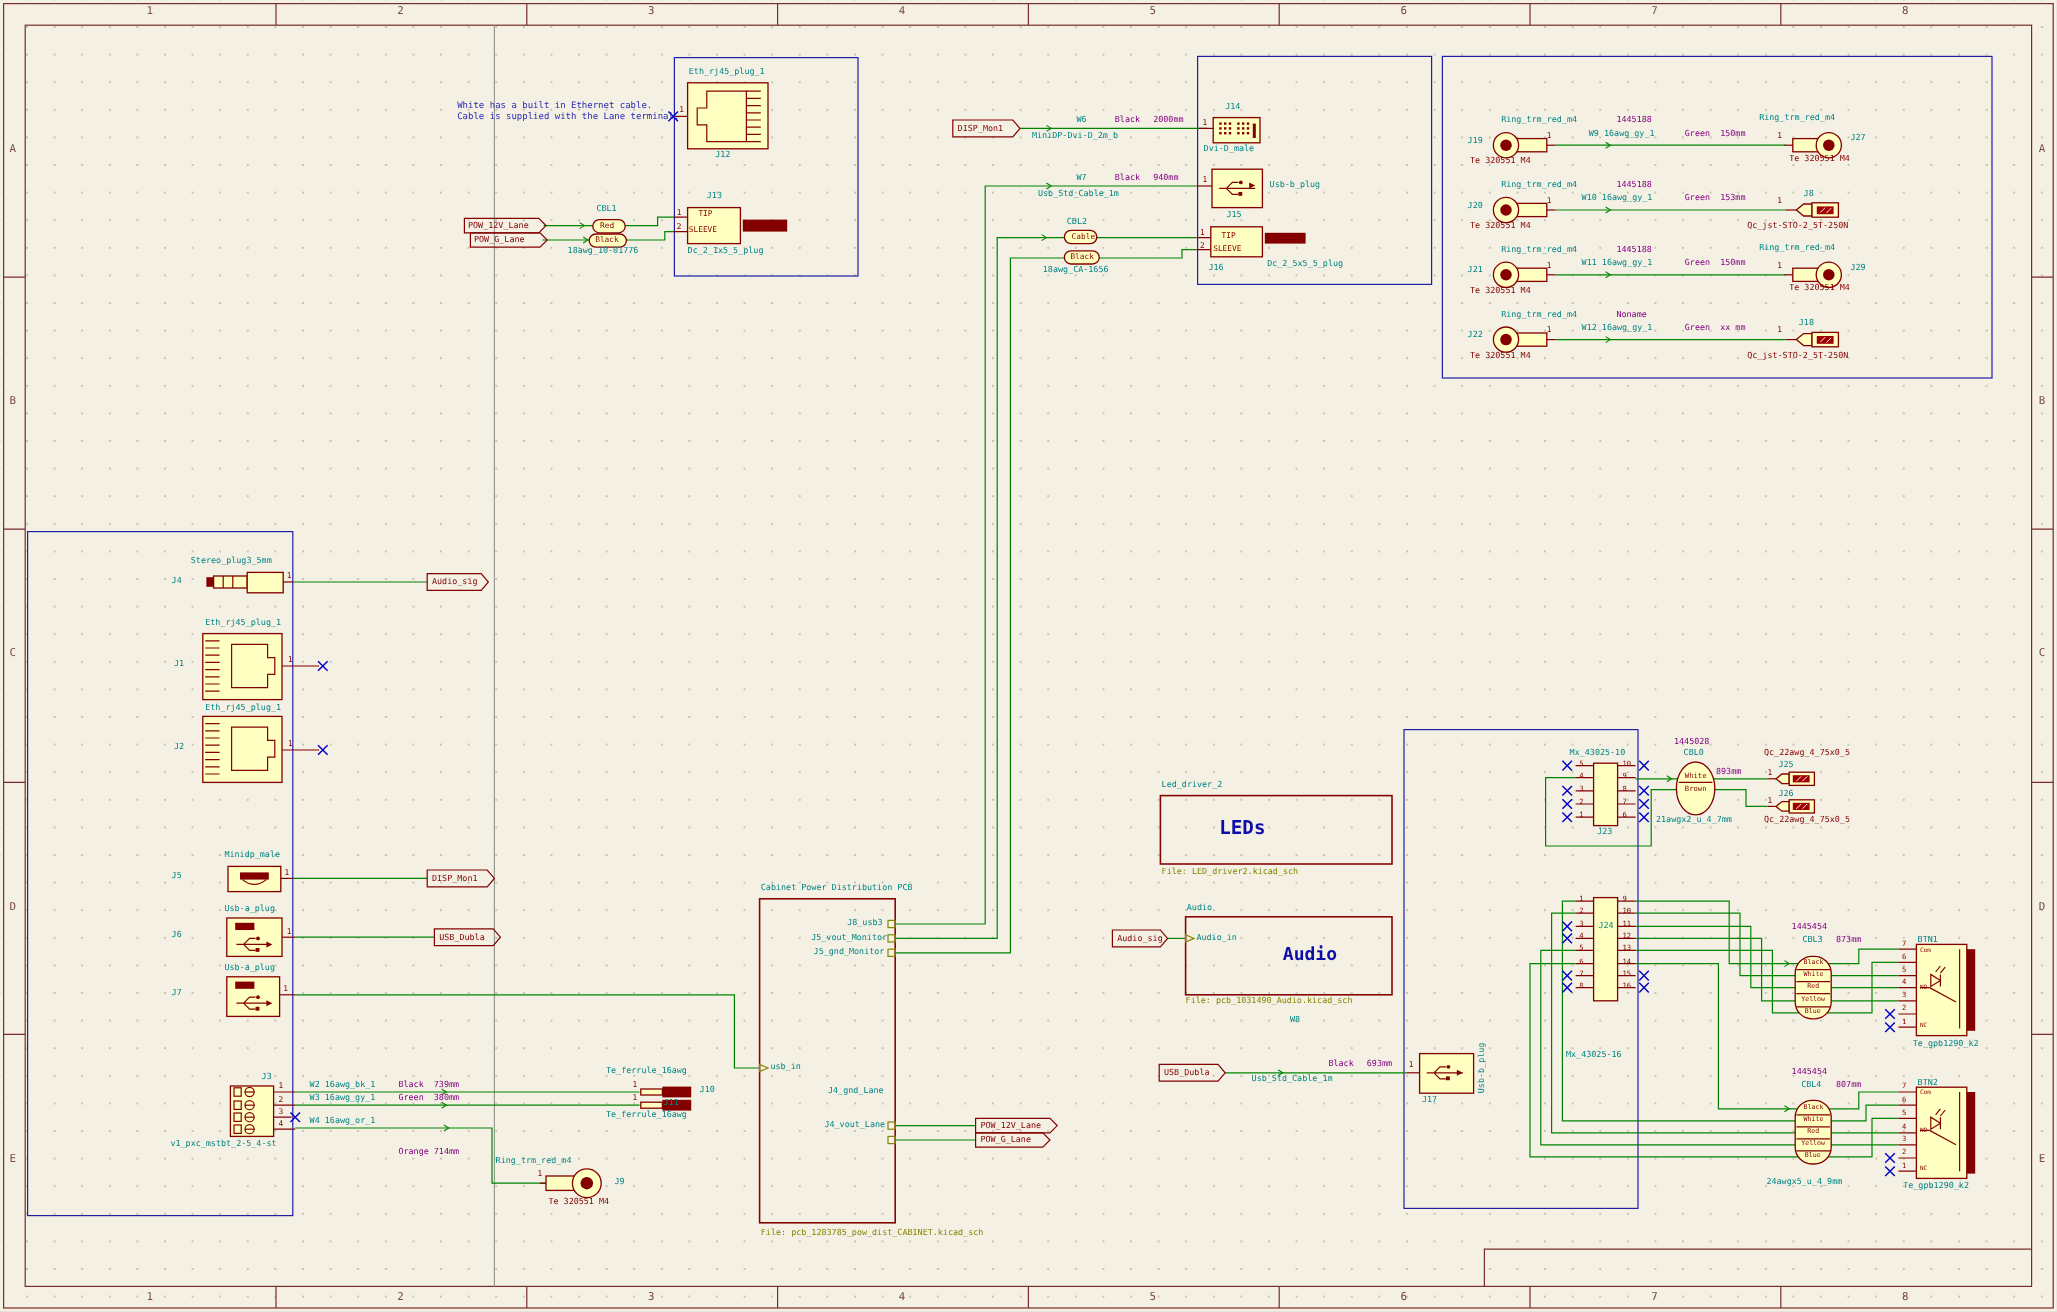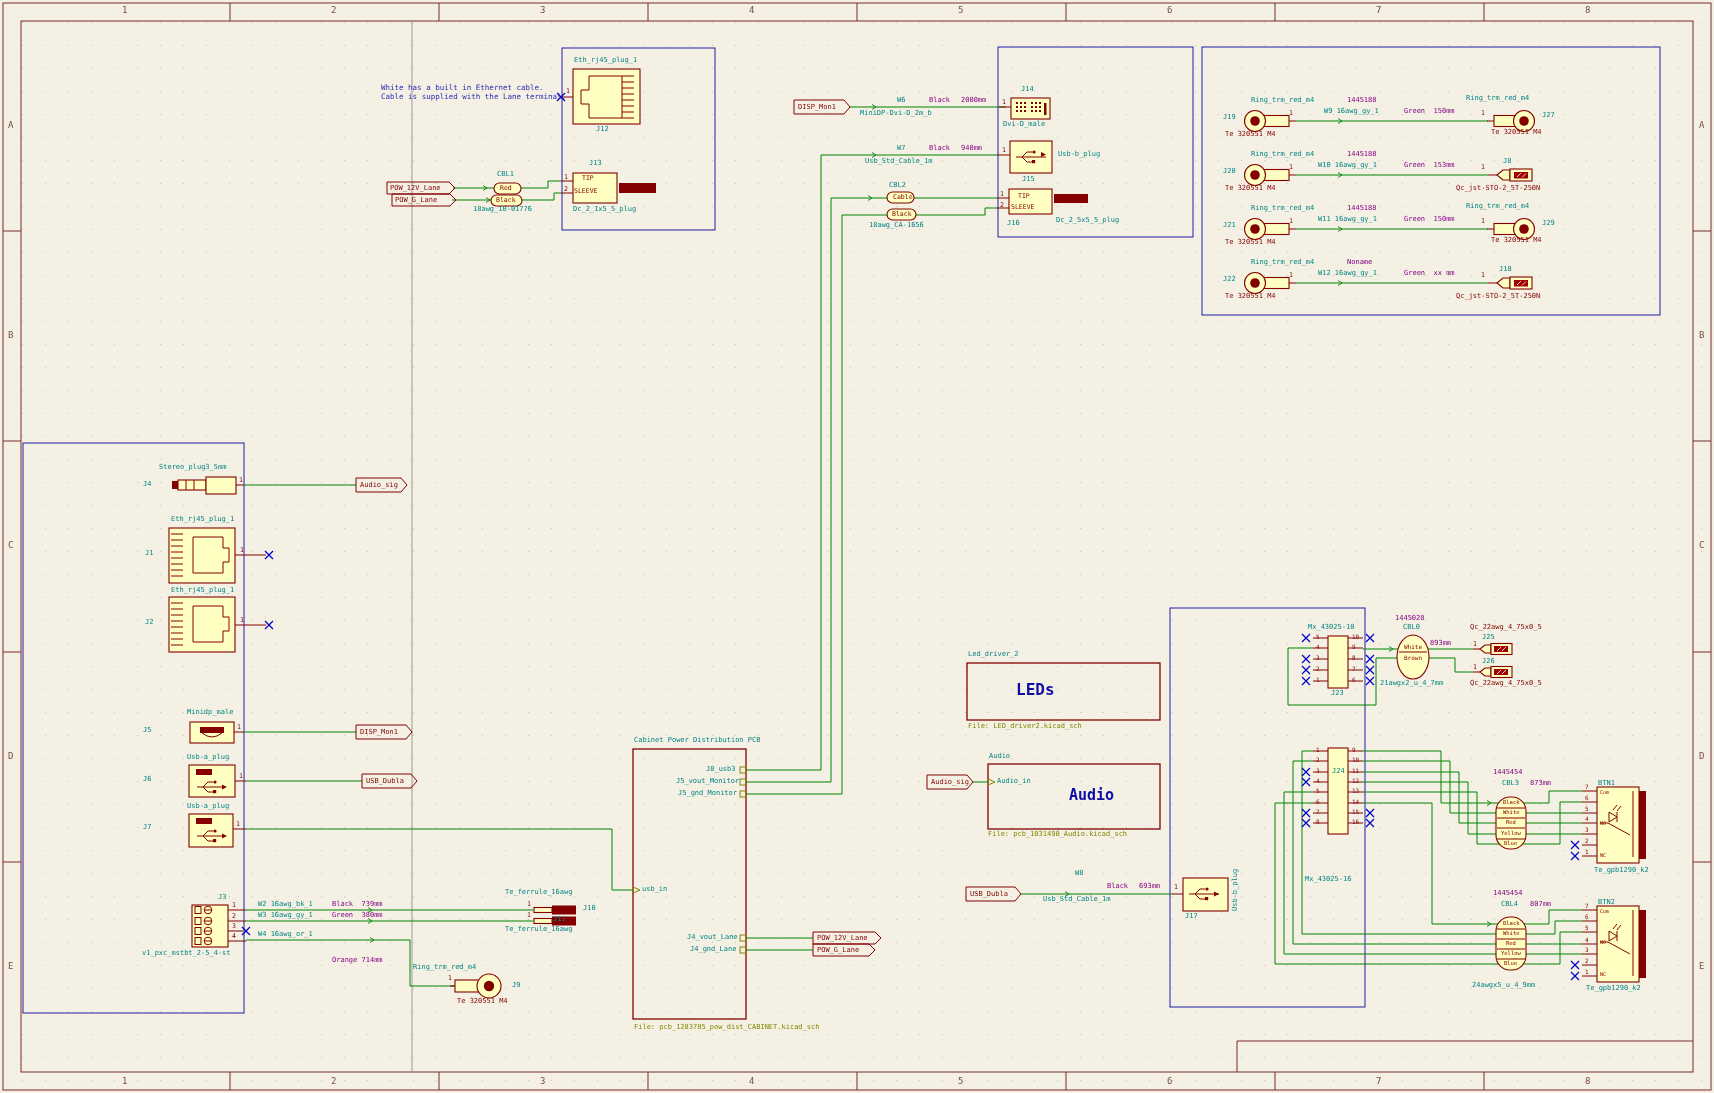--- a/index.html
+++ b/index.html
@@ -569,36 +569,36 @@
 <div class="t s65 dr" style="left:448px;top:975px">1</div>
 <div class="t teal" style="left:512px;top:982px">J9</div>
 <div class="t dr" style="left:457px;top:998px">Te 320551 M4</div>
 
 <div class="t teal" style="left:634px;top:737px">Cabinet Power Distribution PCB</div>
 <div class="t teal" style="left:706px;top:766px">J8_usb3</div>
 <div class="t teal" style="left:676px;top:778px">J5_vout_Monitor</div>
 <div class="t teal" style="left:678px;top:790px">J5_gnd_Monitor</div>
 <div class="t teal" style="left:642px;top:886px">usb_in</div>
 <div class="t teal" style="left:687px;top:934px">J4_vout_Lane</div>
-<div class="t teal" style="left:690px;top:946px">J4_gnd_Lane</div>
+<div class="t teal" style="left:690px;top:906px">J4_gnd_Lane</div>
 <div class="t ol" style="left:634px;top:1024px">File: pcb_1283785_pow_dist_CABINET.kicad_sch</div>
 <div class="t dr" style="left:817px;top:935px">POW_12V_Lane</div>
 <div class="t dr" style="left:817px;top:947px">POW_G_Lane</div>
 
 <div class="t teal" style="left:968px;top:651px">Led_driver_2</div>
 <div class="t nv" style="left:1016px;top:682px;font-size:16px">LEDs</div>
 <div class="t ol" style="left:968px;top:723px">File: LED_driver2.kicad_sch</div>
 <div class="t teal" style="left:989px;top:753px">Audio</div>
 <div class="t dr" style="left:931px;top:779px">Audio_sig</div>
 <div class="t teal" style="left:997px;top:778px">Audio_in</div>
 <div class="t nv" style="left:1069px;top:788px;font-size:15px">Audio</div>
 <div class="t ol" style="left:988px;top:831px">File: pcb_1031490_Audio.kicad_sch</div>
 
 <div class="t dr" style="left:970px;top:891px">USB_Dubla</div>
-<div class="t teal" style="left:1075px;top:870px">W8</div>
+<div class="t teal" style="left:1075px;top:847px">W8</div>
 <div class="t pu" style="left:1107px;top:883px">Black</div>
 <div class="t pu" style="left:1139px;top:883px">693mm</div>
 <div class="t teal" style="left:1043px;top:896px">Usb_Std_Cable_1m</div>
 <div class="t s65 dr" style="left:1174px;top:884px">1</div>
 <div class="t teal vert" style="left:1232px;top:911px">Usb-b_plug</div>
 <div class="t teal" style="left:1185px;top:913px">J17</div>
 
 <div class="t teal" style="left:1308px;top:624px">Mx_43025-10</div>
 <div class="t s6 dr" style="left:1316px;top:634px">5</div>
 <div class="t s6 dr" style="left:1316px;top:644px">4</div>

